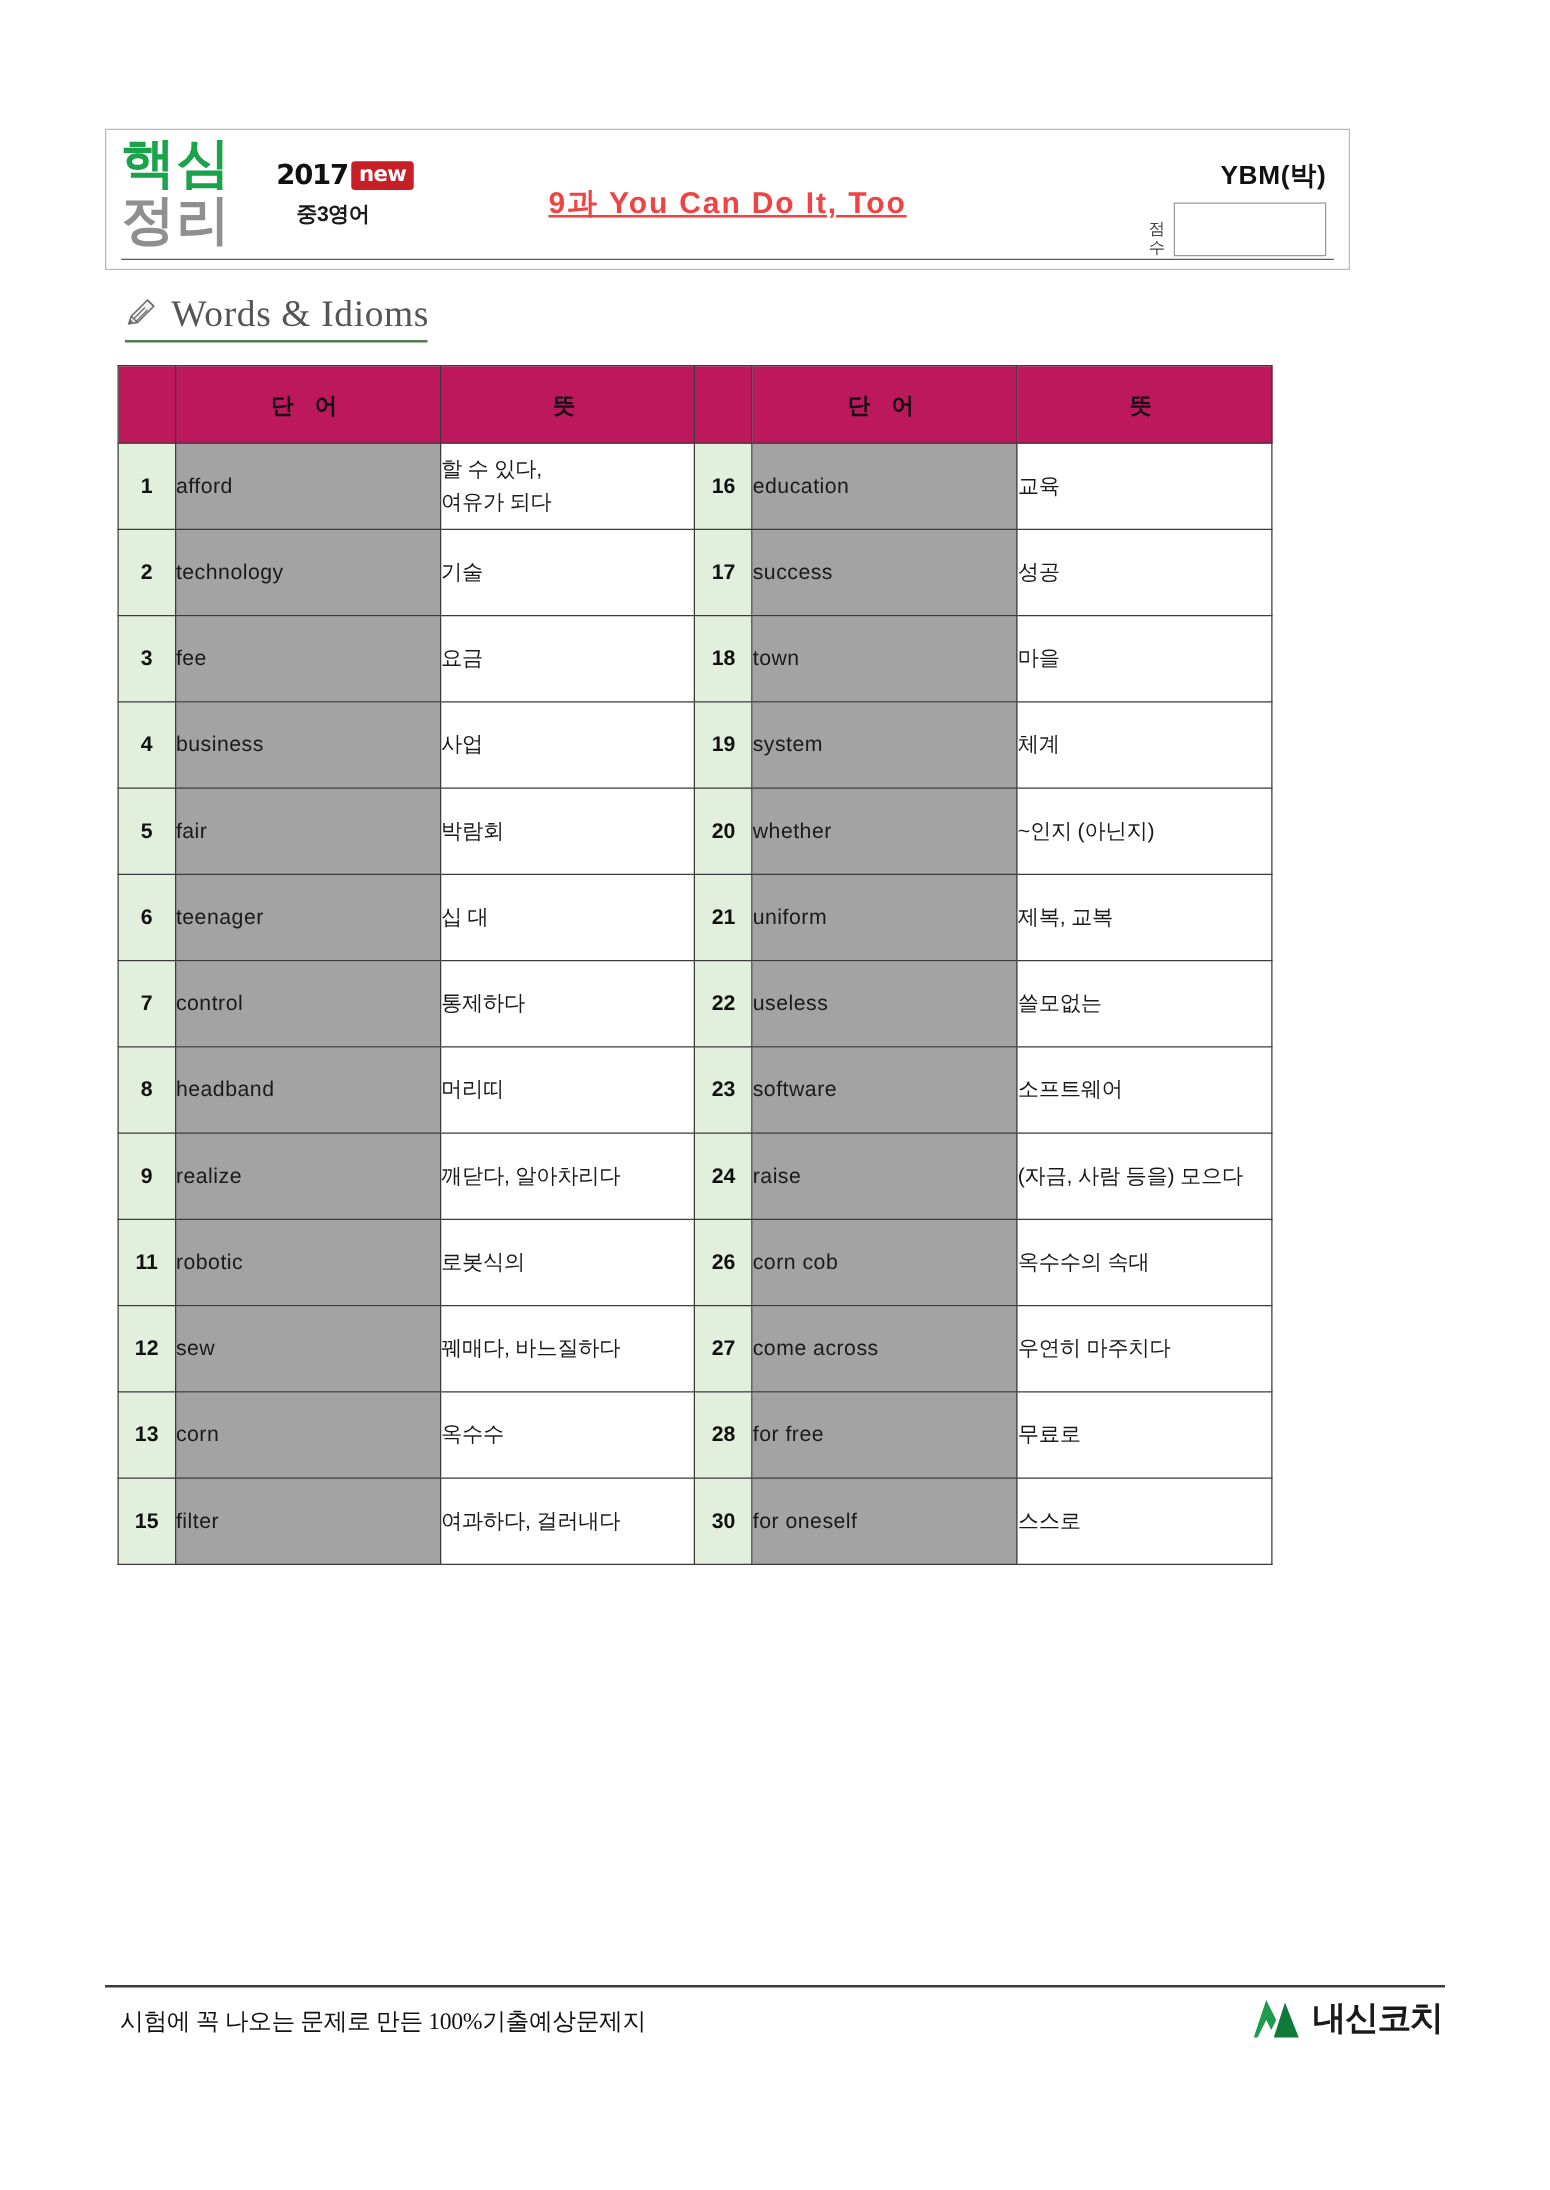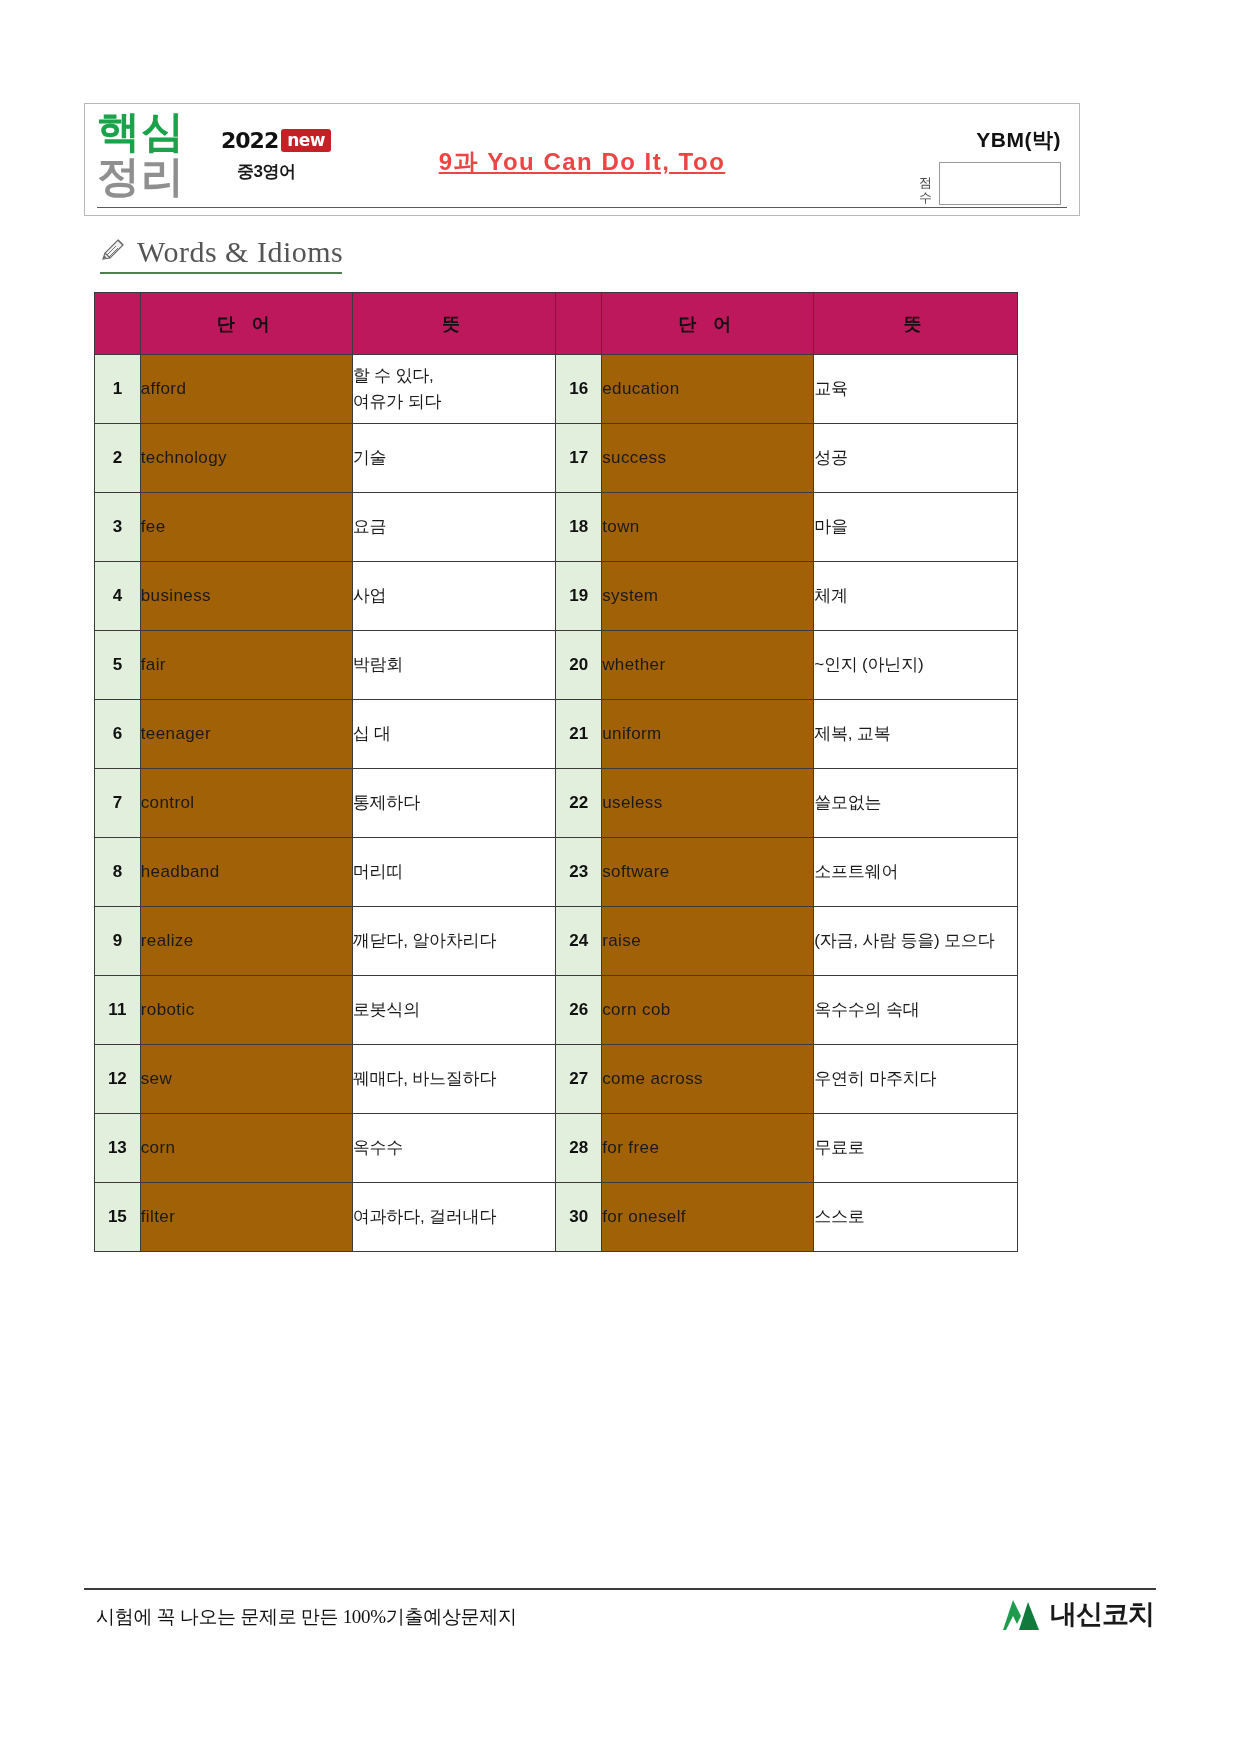--- a/index.html
+++ b/index.html
@@ -190,21 +190,21 @@
     font-size: 17px;
     font-weight: 700;
     color: #111;
     height: 69px;
   }
   .cell-word {
     padding-left: 17px;
     font-size: 17px;
     letter-spacing: 0.4px;
     color: #1a1a1a;
-    background: #a16207;
+    background: #a3a3a3;
   }
   .cell-mean {
     padding-left: 17px;
     padding-right: 8px;
     font-size: 17px;
     letter-spacing: -0.2px;
     color: #1a1a1a;
     background: #fff;
     line-height: 1.55;
   }
@@ -249,21 +249,21 @@
   <div class="header-box">
     <div class="header-inner">
 
       <div class="logo">
         <span class="logo-l1">핵심</span>
         <span class="logo-l2">정리</span>
       </div>
 
       <div class="logo-meta">
         <div class="logo-year-row">
-          <span class="logo-year">2022</span>
+          <span class="logo-year">2017</span>
           <span class="logo-new">new</span>
         </div>
         <div class="logo-grade">중3영어</div>
       </div>
 
       <div class="header-title">9과 You Can Do It, Too</div>
 
       <div class="publisher">YBM(박)</div>
 
       <div class="score-wrap">

